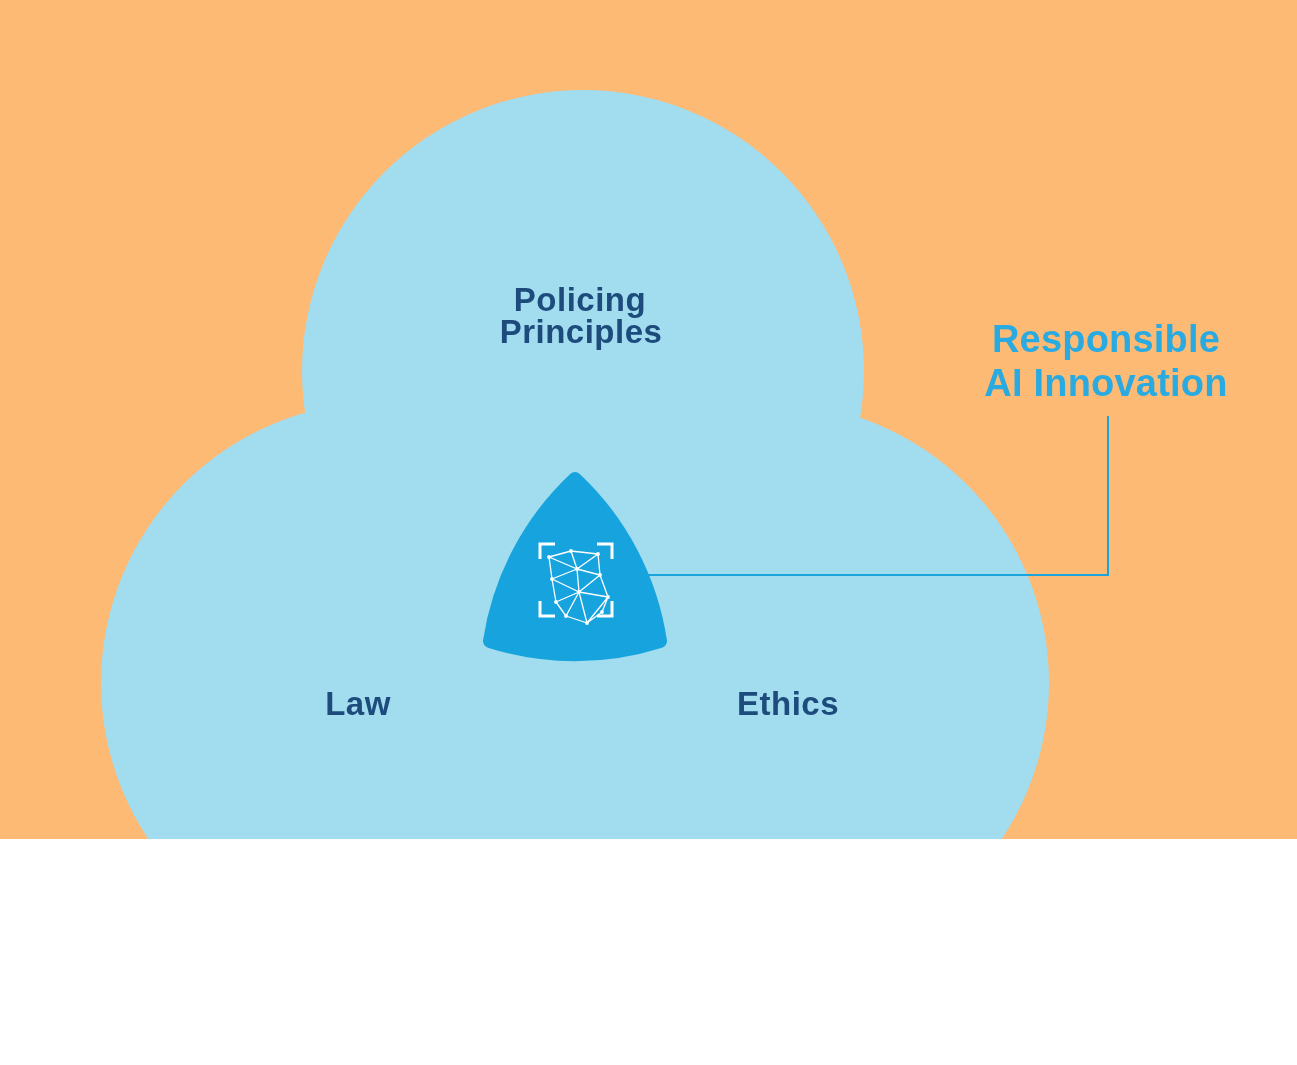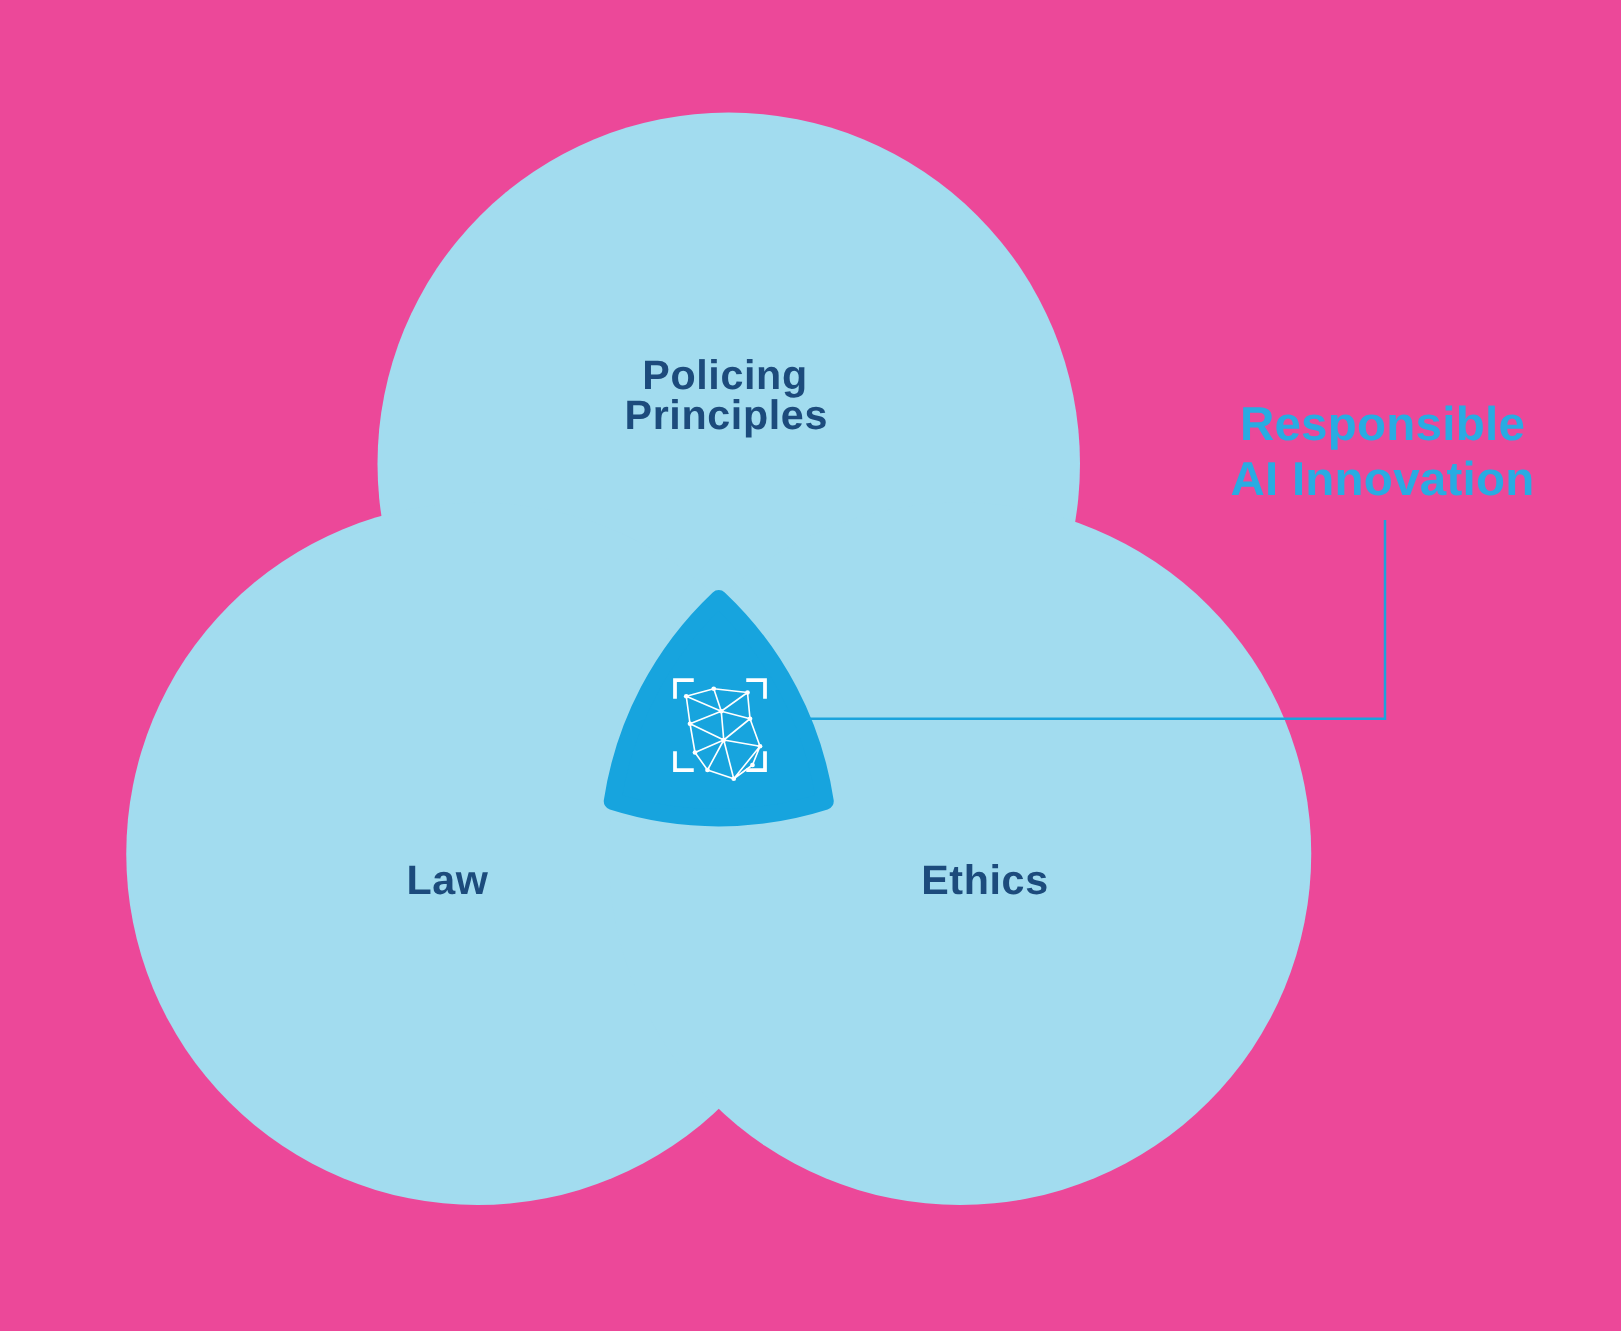--- a/index.html
+++ b/index.html
@@ -2,23 +2,23 @@
 <html><head>
 <meta charset="utf-8">
 <style>
   html, body {
     margin: 0;
     padding: 0;
     background: #ffffff;
   }
   .canvas {
     width: 1297px;
-    height: 1065px;
+    height: 839px;
     position: relative;
-    background: #ec4899;
+    background: #fdba74;
     font-family: "Liberation Sans", sans-serif;
   }
   svg { display: block; }
   .circle-label {
     font-family: "Liberation Sans", sans-serif;
     font-weight: 700;
     font-size: 33px;
     letter-spacing: 0.5px;
   }
   .annotation-label {

